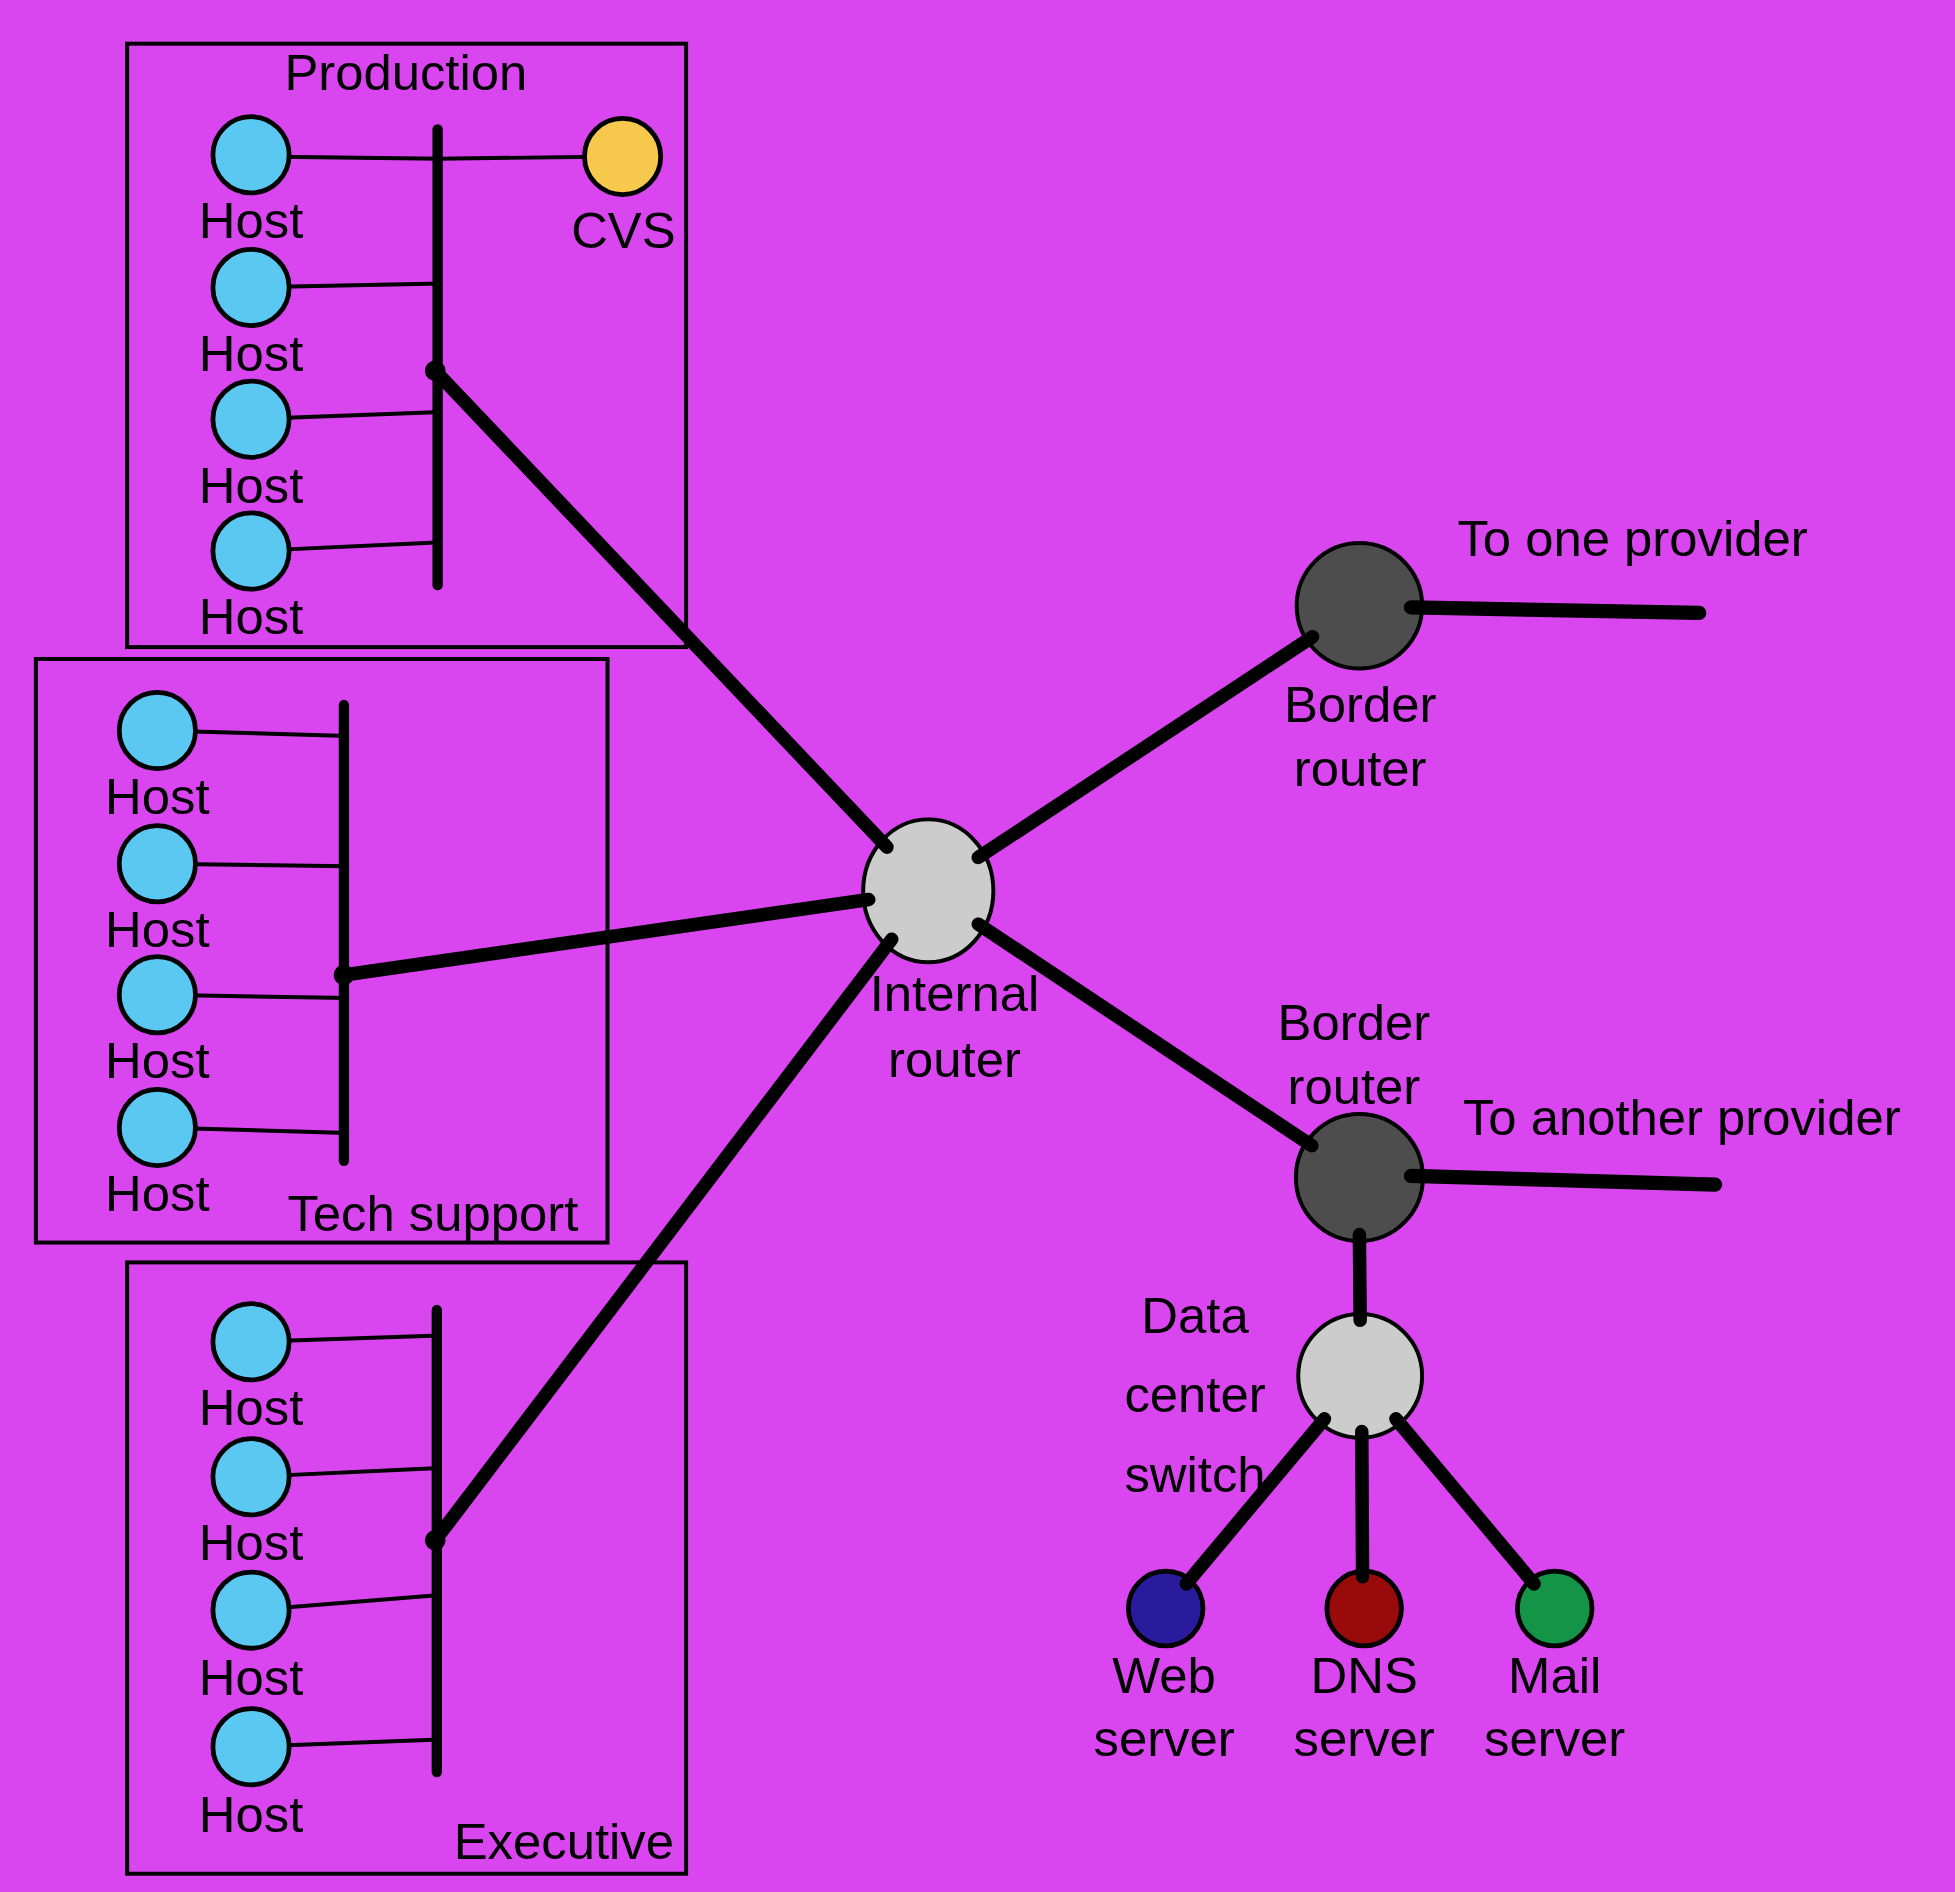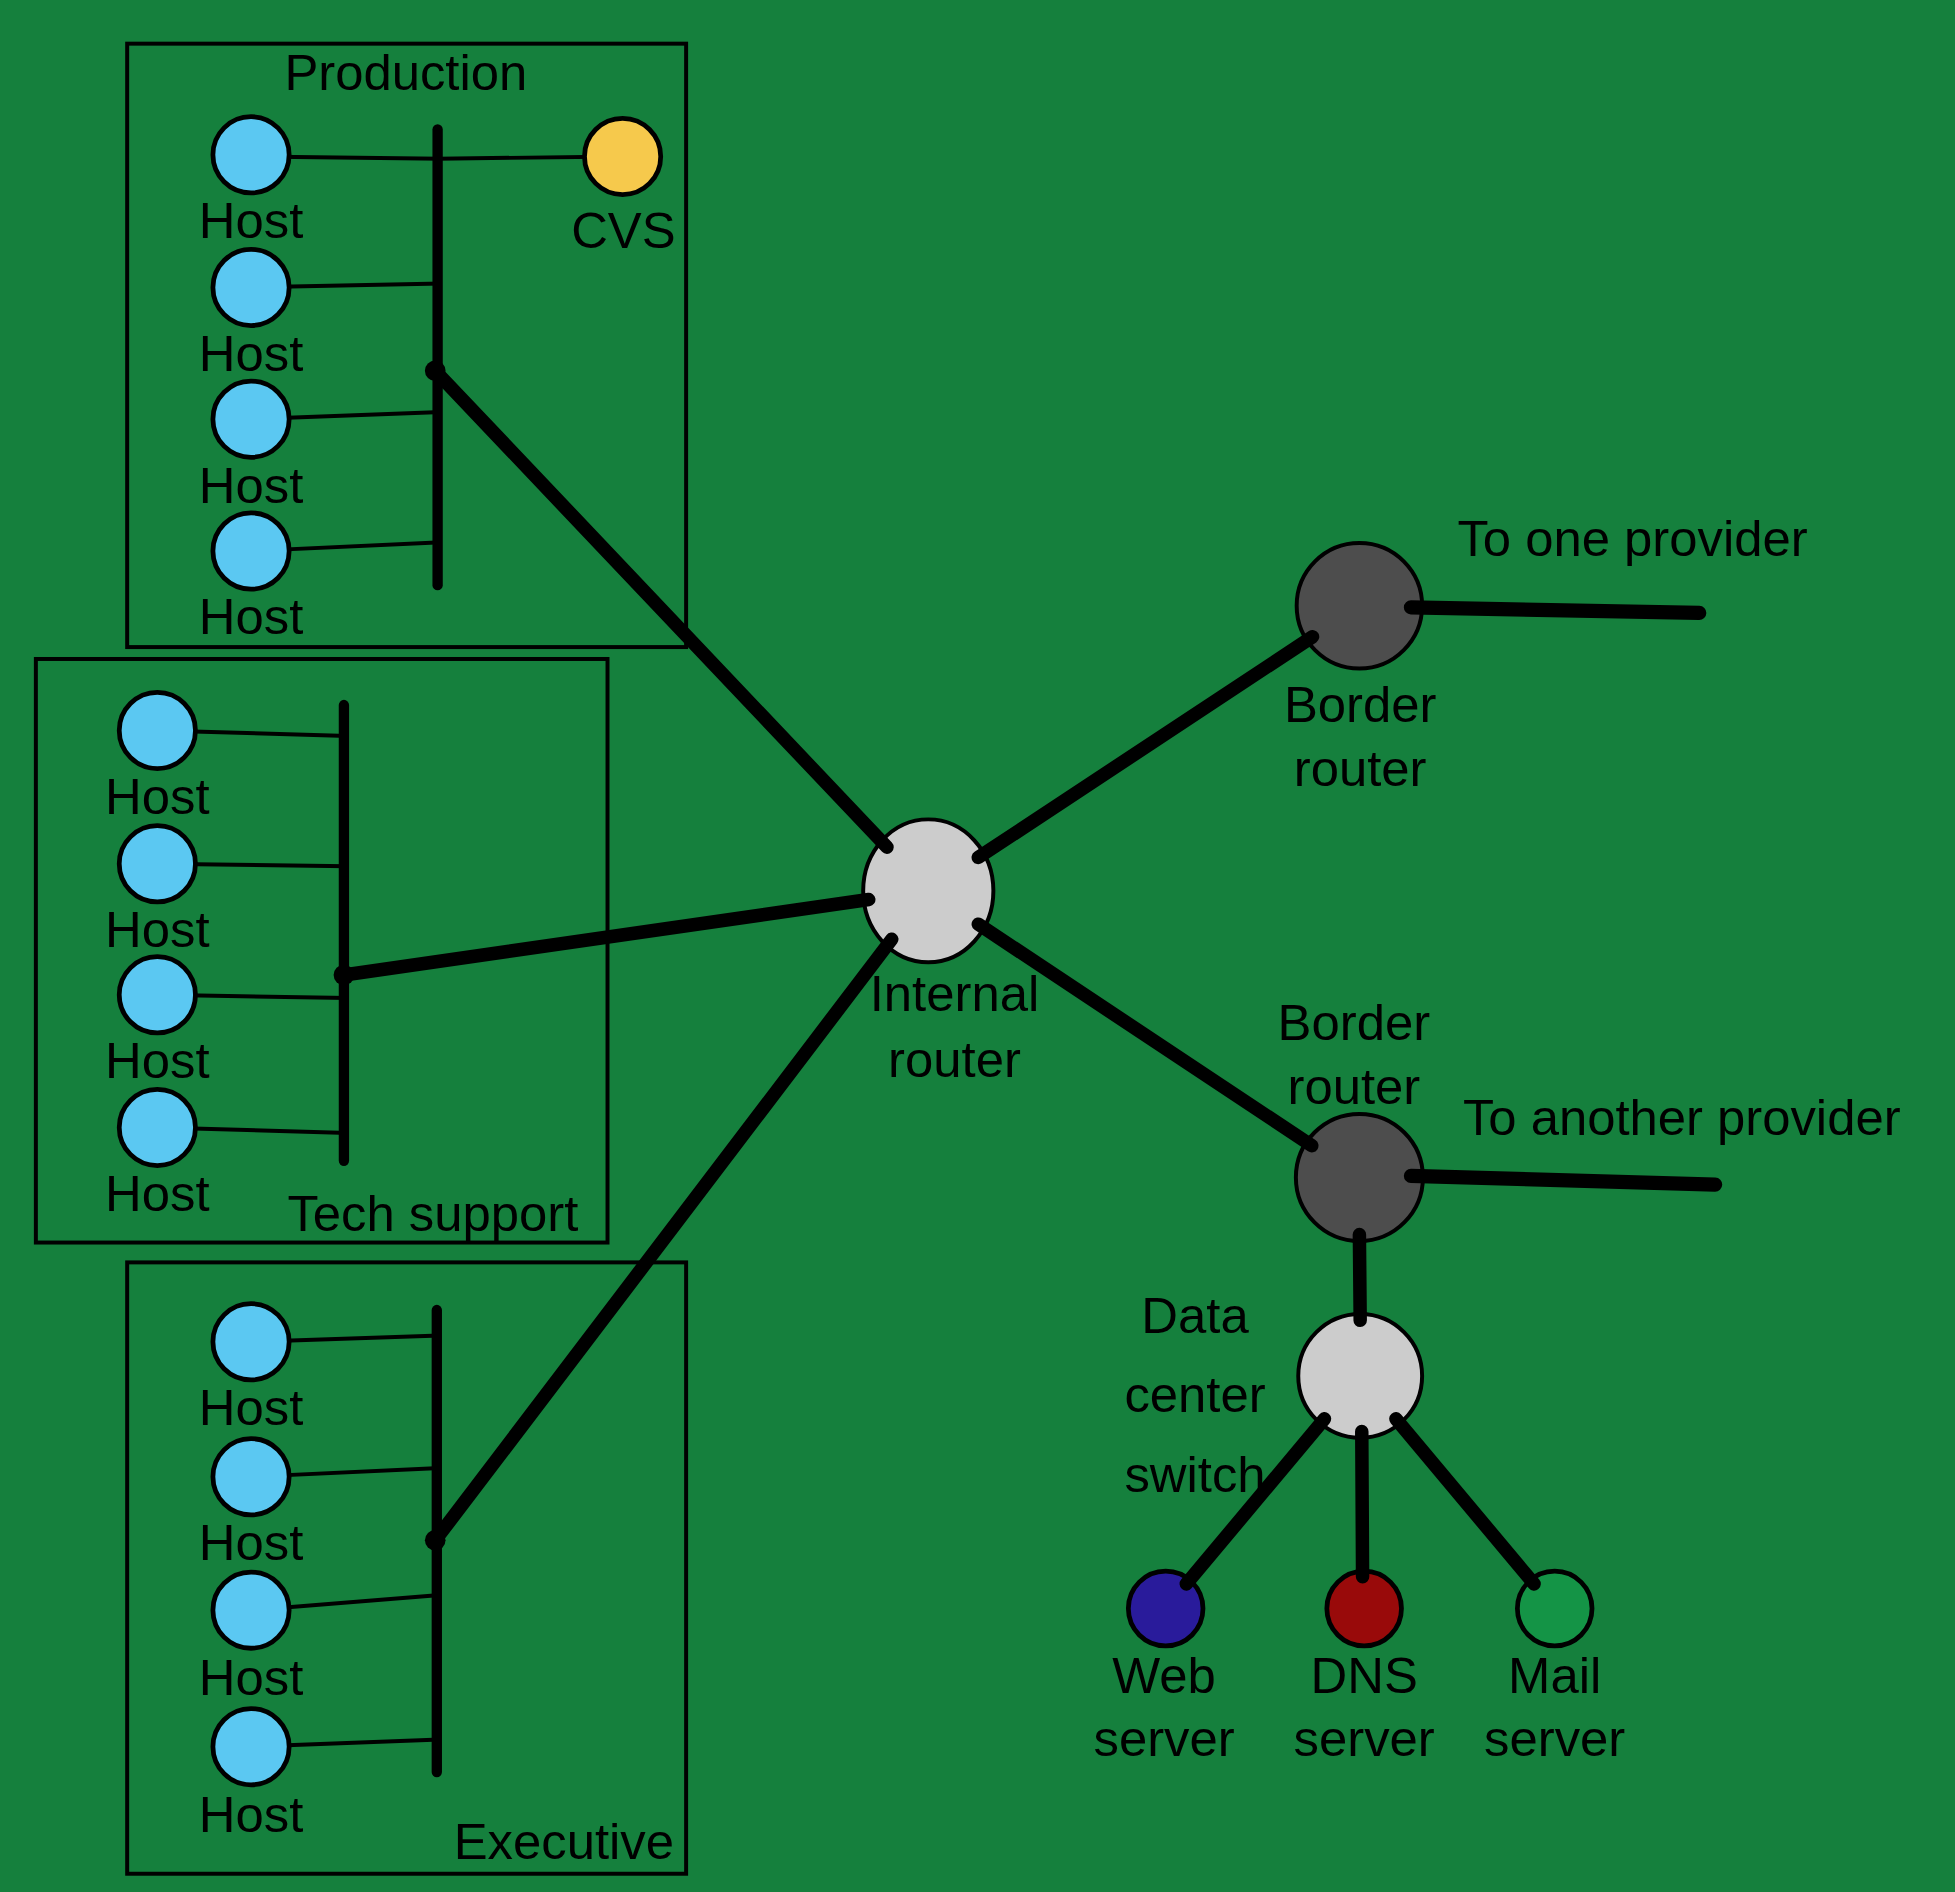--- a/index.html
+++ b/index.html
@@ -1,16 +1,16 @@
 <!DOCTYPE html>
 <html style="font-size:12.7px"><head>
 <meta charset="utf-8">
 <style>
   html,body{margin:0;padding:0;background:#ffffff;}
-  .page{width:1955px;height:1892px;background:#15803d;}
+  .page{width:1955px;height:1892px;background:#d946ef;}
   svg{display:block;}
   text{
     font-family:"Liberation Sans","DejaVu Sans",sans-serif;
     font-size:64px;
     fill:#000000;
     text-anchor:middle;
   }
   .group-box{fill:none;stroke:#000000;stroke-width:5;}
   .bus{stroke:#000000;stroke-width:13;stroke-linecap:round;fill:none;}
   .hostlink{stroke:#000000;stroke-width:5;fill:none;}

